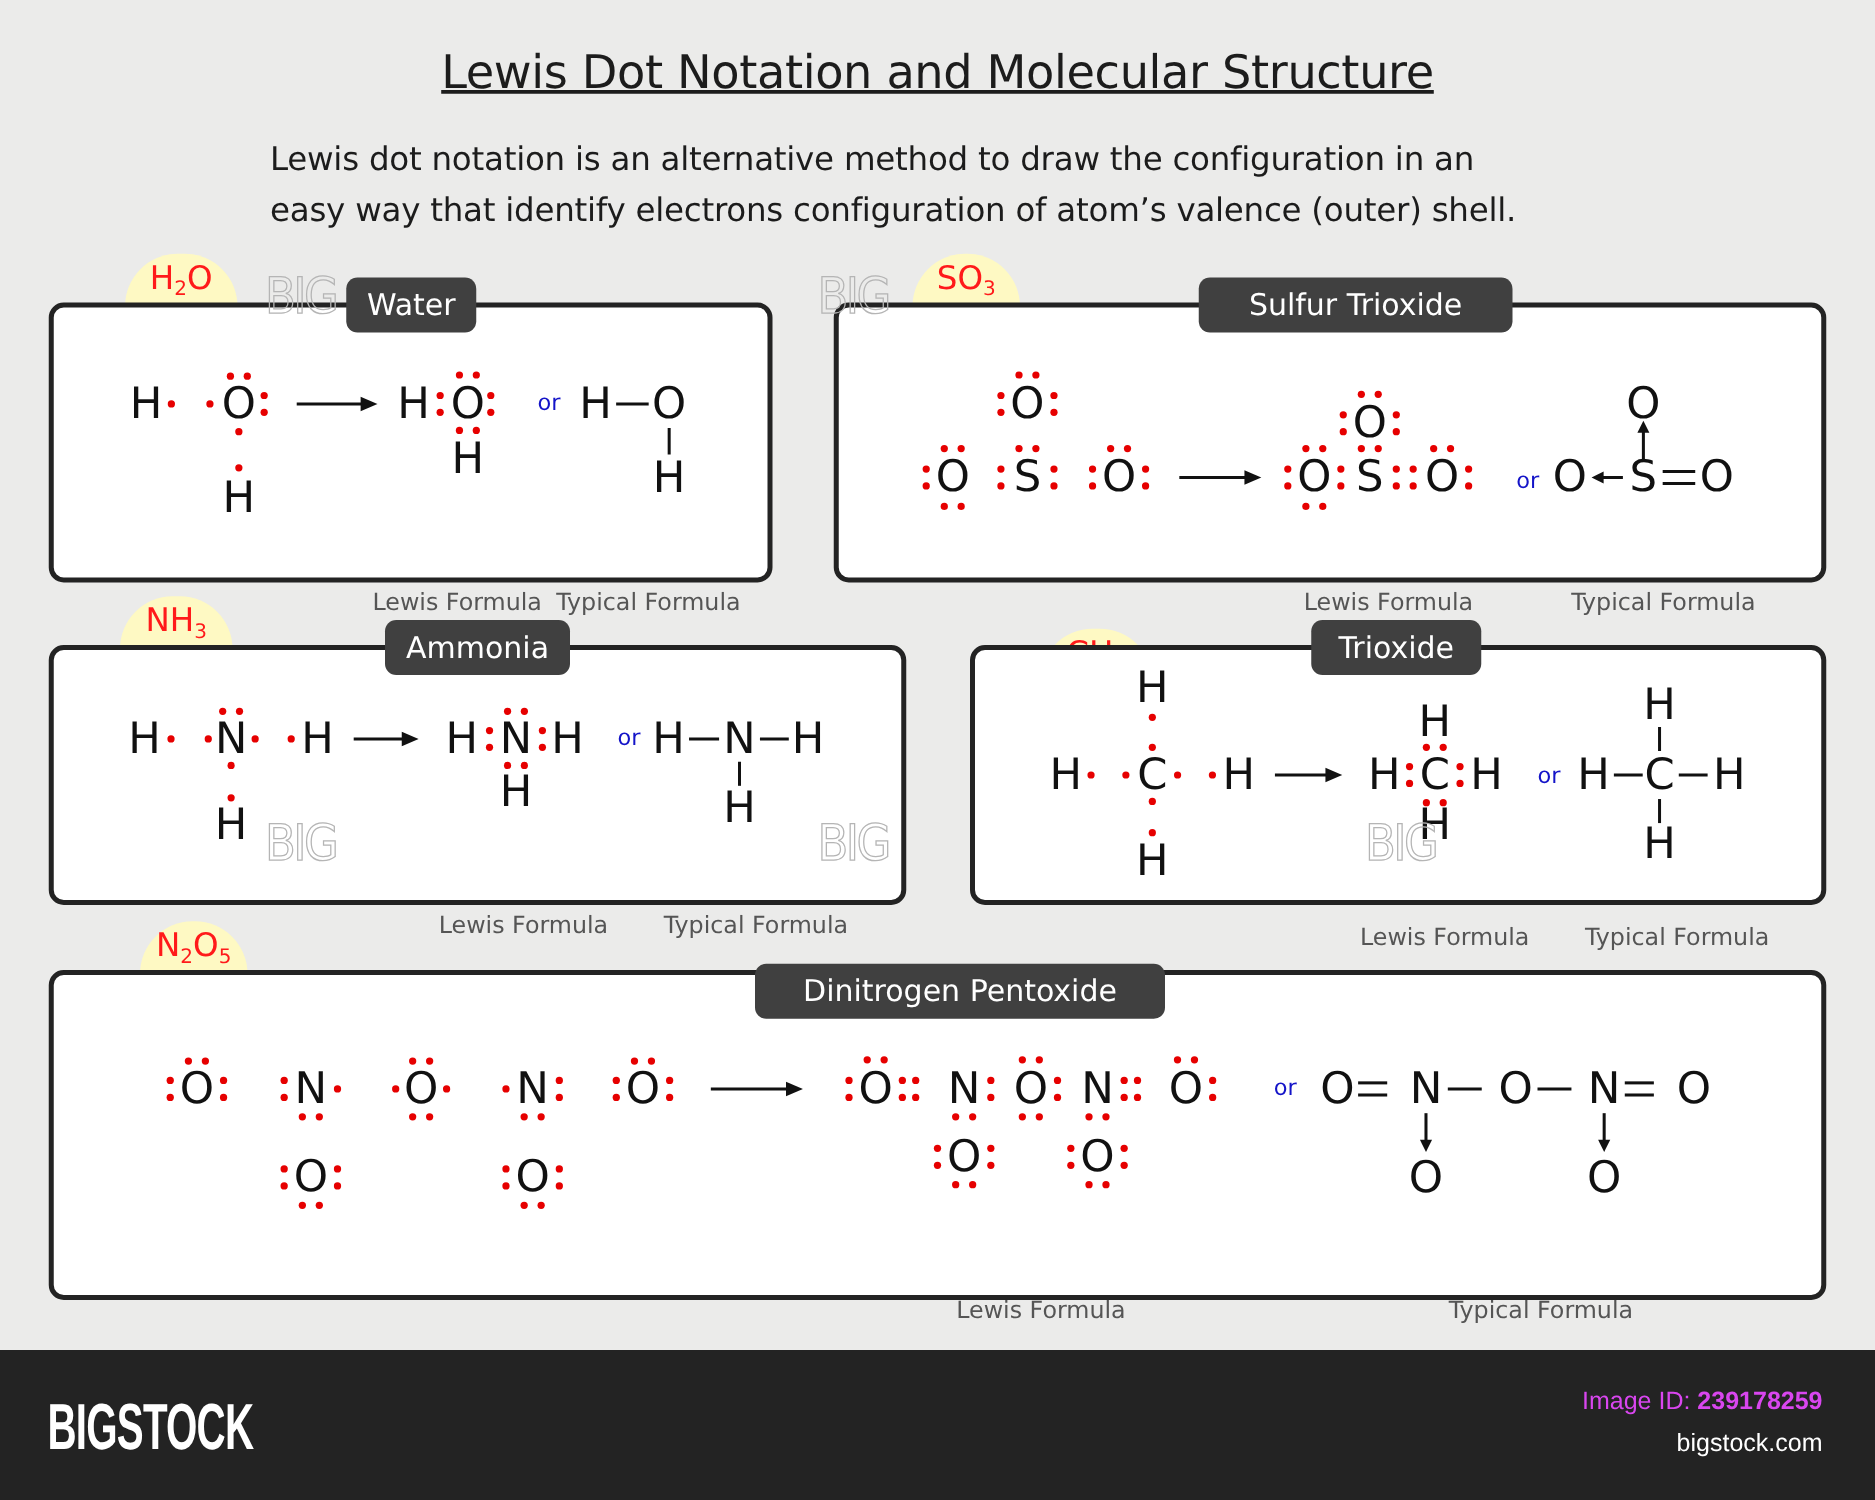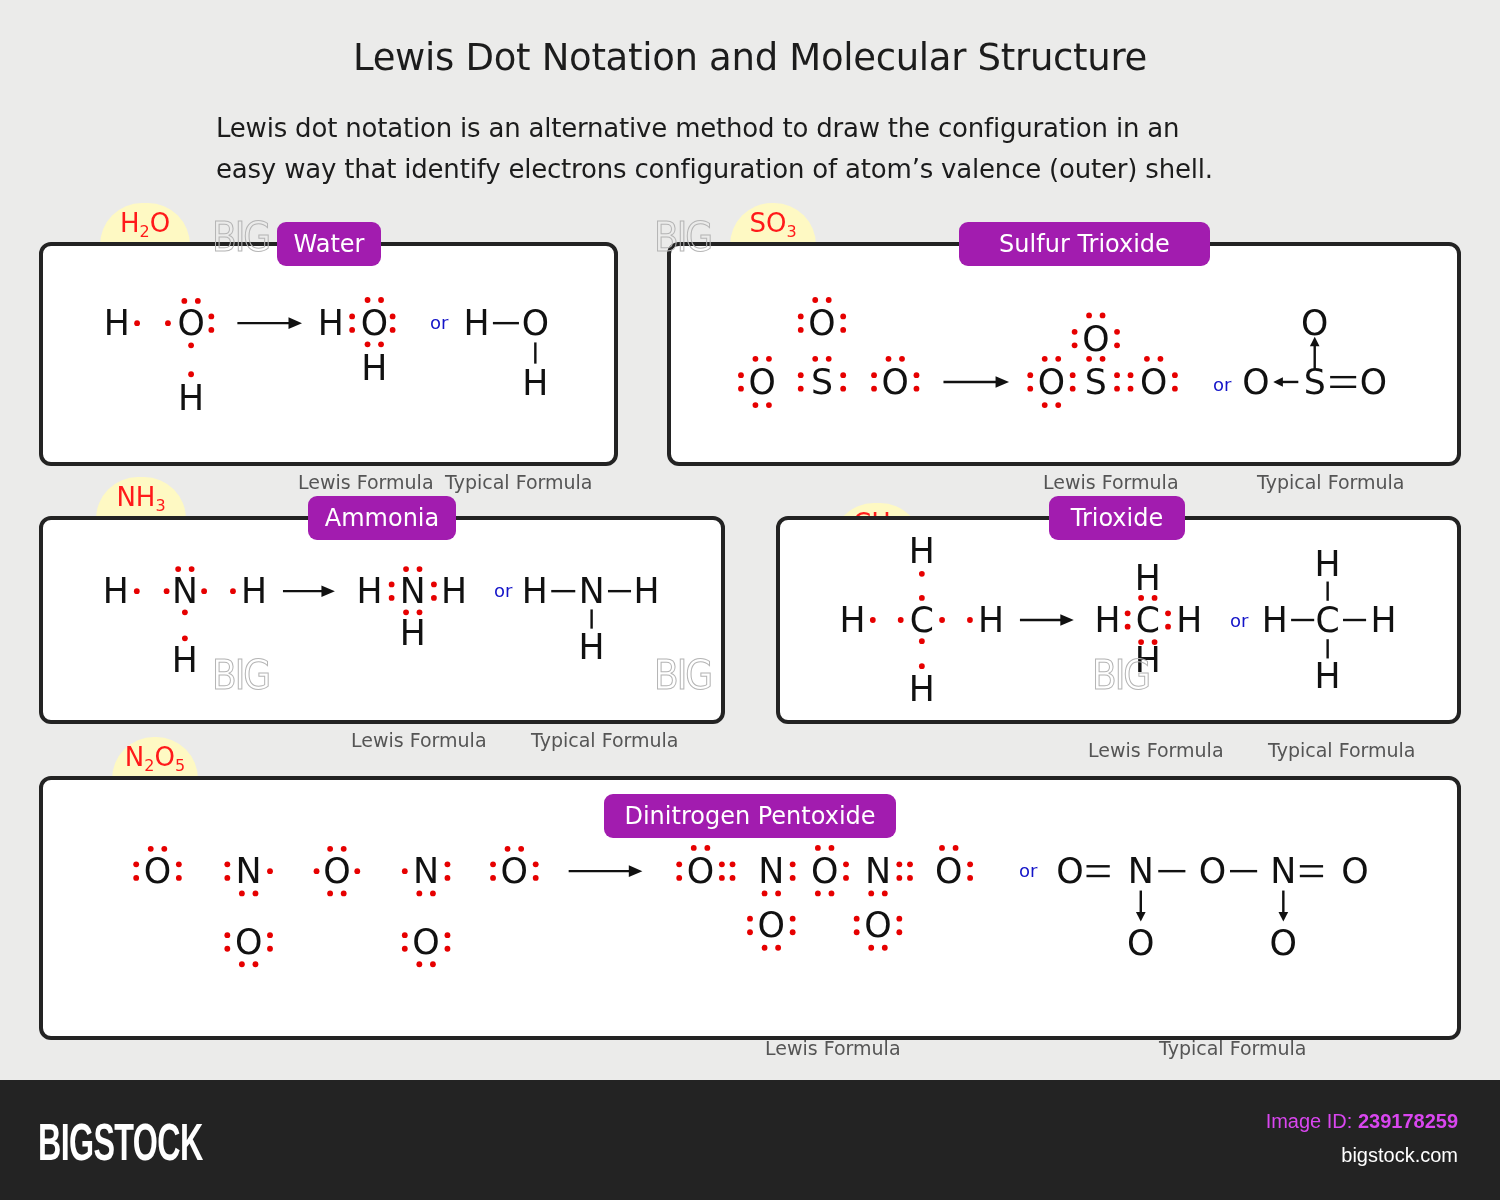--- a/index.html
+++ b/index.html
@@ -1,25 +1,25 @@
 <!DOCTYPE html>
 <html><head>
 <meta charset="utf-8">
 <style>
   * { box-sizing: border-box; margin: 0; padding: 0; }
   html, body { width: 1500px; height: 1200px; overflow: hidden; }
   body { background: #ebebea; font-family: "DejaVu Sans", "Liberation Sans", sans-serif; color: #1c1c1c; position: relative; }
 
-  .title { position: absolute; top: 36px; left: 0; width: 1500px; text-align: center; font-size: 37px; font-weight: 400; letter-spacing: -0.3px; color: #1c1c1c; }
+  .title { position: absolute; top: 36px; left: 0; width: 1500px; text-align: center; font-size: 37px; font-weight: 400; letter-spacing: -0.3px; color: #1c1c1c; text-decoration: underline; }
   .intro { position: absolute; left: 216px; top: 108px; width: 1100px; font-size: 26px; line-height: 41px; color: #1c1c1c; letter-spacing: -0.2px; }
 
   .card { position: absolute; background: #fff; border: 4px solid #232323; border-radius: 12px; }
   .formula-tab { position: absolute; background: #fef9c3; color: #ff1a1a; border-radius: 60px 60px 0 0; text-align: center; font-size: 26px; line-height: 40px; height: 42px; }
   .formula-tab sub { font-size: 16px; vertical-align: -5px; }
-  .name-tab { position: absolute; background: #a21caf; color: #fff; border-radius: 9px; font-size: 24px; line-height: 44px; height: 44px; padding: 0 16px; text-align: center; white-space: nowrap; }
+  .name-tab { position: absolute; background: #404040; color: #fff; border-radius: 9px; font-size: 24px; line-height: 44px; height: 44px; padding: 0 16px; text-align: center; white-space: nowrap; }
 
   .mol { position: absolute; width: 100%; height: 100%; left: 0; top: 0; }
   .mol svg { width: 100%; height: 100%; }
   .caption { position: absolute; font-size: 19px; color: #555; white-space: nowrap; margin-top: 41px; }
   .or { position: absolute; font-size: 18px; color: #1414c8; }
 
   .watermark { position: absolute; font-size: 40px; color: transparent; -webkit-text-stroke: 1px #b5b5b5; font-family: "DejaVu Sans Condensed", "DejaVu Sans", sans-serif; letter-spacing: -2px; pointer-events: none; }
 
   .footer { position: absolute; left: 0; top: 1080px; width: 1500px; height: 120px; background: #232323; }
   .footer .logo { position: absolute; left: 38px; top: 32px; font-size: 52px; font-weight: 700; color: #fff; transform: scaleX(0.62); transform-origin: left; letter-spacing: -1px; font-family: "Liberation Sans", sans-serif; }
@@ -399,21 +399,21 @@
         <line class="b" x1="1261" y1="114" x2="1261" y2="138"></line>
         <polygon points="1261,146 1256,136 1266,136" fill="#111"></polygon>
         <text class="atom" x="1261" y="168">O</text>
       </g>
     </svg>
   </div>
   <div class="or" style="left:976px;top:80px;">or</div>
   <div class="caption" style="left:722px;top:216px;">Lewis Formula</div>
   <div class="caption" style="left:1116px;top:216px;">Typical Formula</div>
 </div>
-<div class="name-tab" style="left:604px;top:794px;width:292px;">Dinitrogen Pentoxide</div>
+<div class="name-tab" style="left:604px;top:771px;width:328px;">Dinitrogen Pentoxide</div>
 
 <div class="watermark" style="left:212px;top:214px;">BIG</div>
 <div class="watermark" style="left:654px;top:214px;">BIG</div>
 <div class="watermark" style="left:212px;top:652px;">BIG</div>
 <div class="watermark" style="left:654px;top:652px;">BIG</div>
 <div class="watermark" style="left:1092px;top:652px;">BIG</div>
 
 <div class="footer">
   <div class="logo">BIGSTOCK</div>
   <div class="imgid"><span>Image ID:</span> <b>239178259</b></div>

